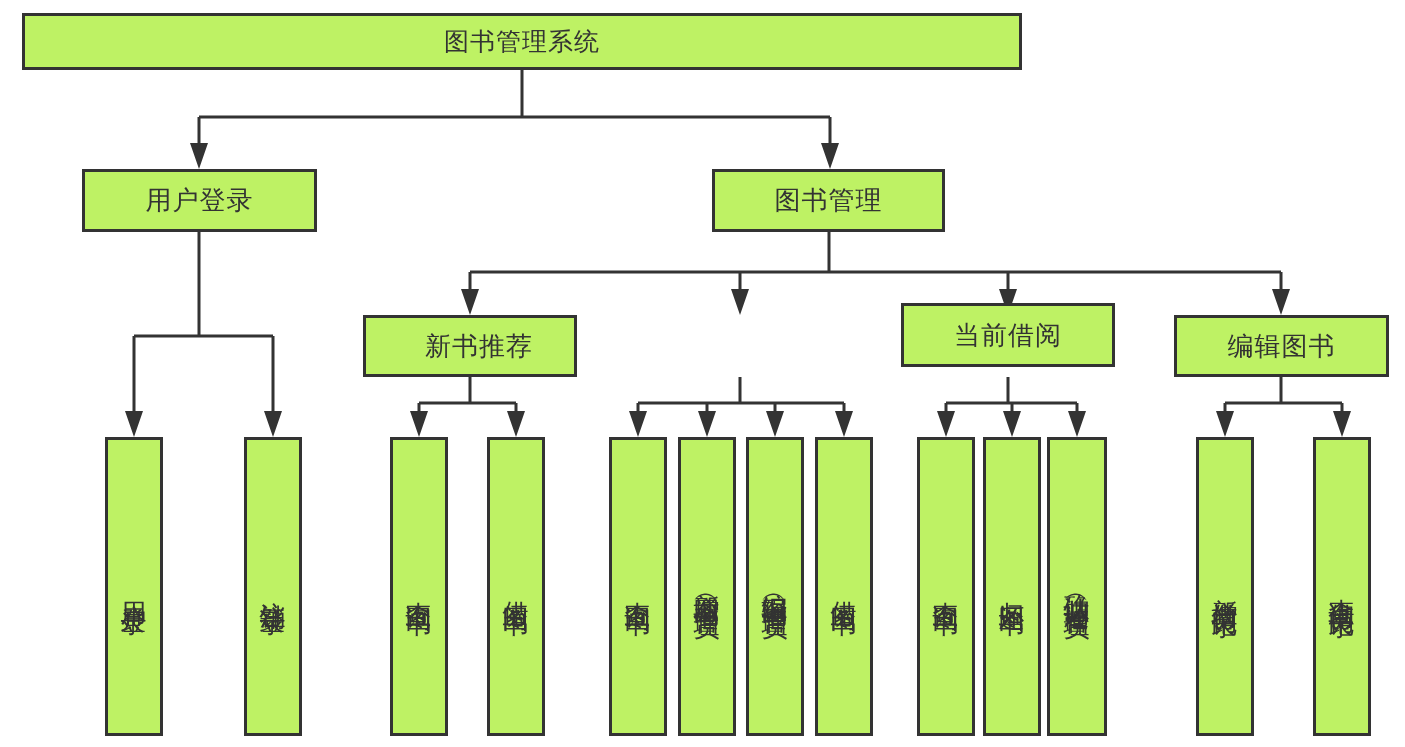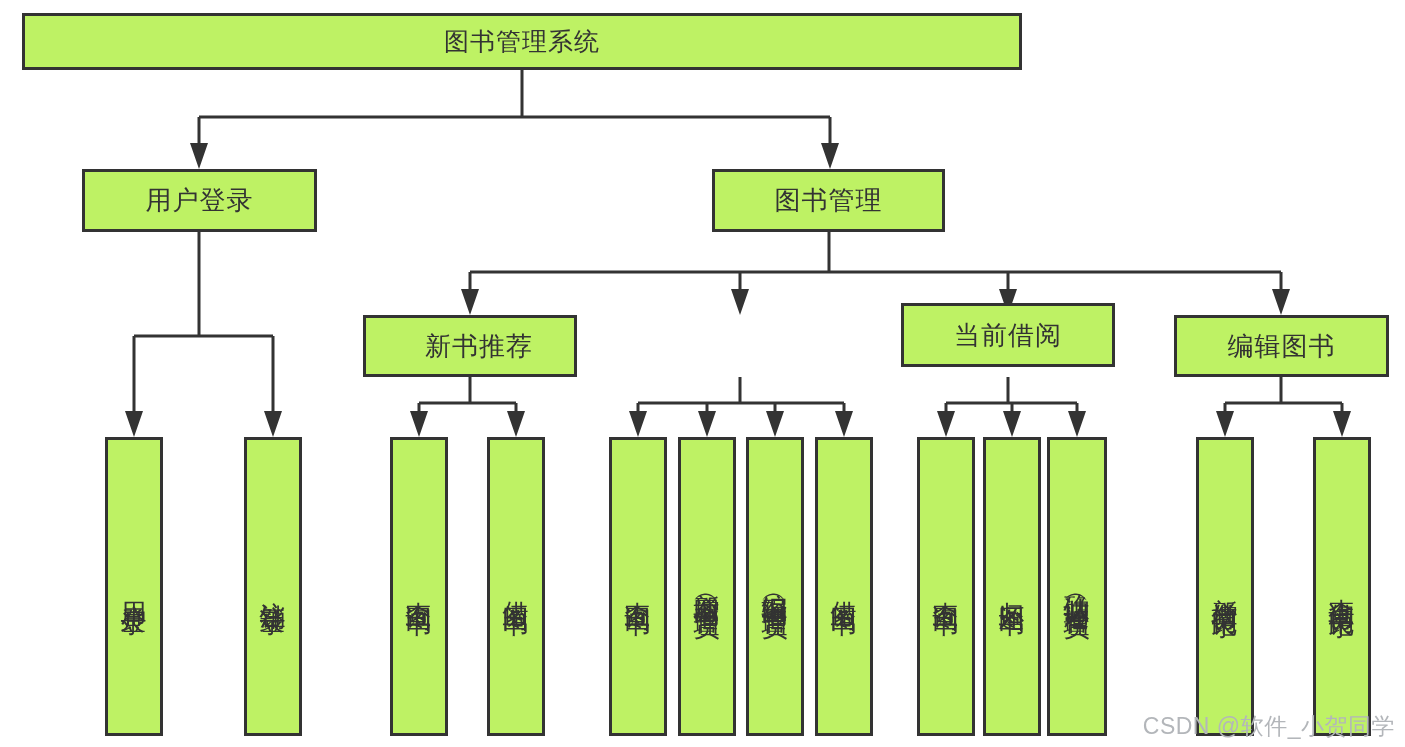--- a/index.html
+++ b/index.html
@@ -155,15 +155,14 @@
     <span class="vlabel">确认归还（管理员）</span>
   </div>
 
   <div class="box" style="left:1196px; top:437px; width:58px; height:299px;">
     <span class="vlabel">新增借阅记录</span>
   </div>
   <div class="box" style="left:1313px; top:437px; width:58px; height:299px;">
     <span class="vlabel">查询借阅记录</span>
   </div>
 
-  <div class="watermark">CSDN @软件_小贺同学</div>
 
 </div>
 
 </body></html>

